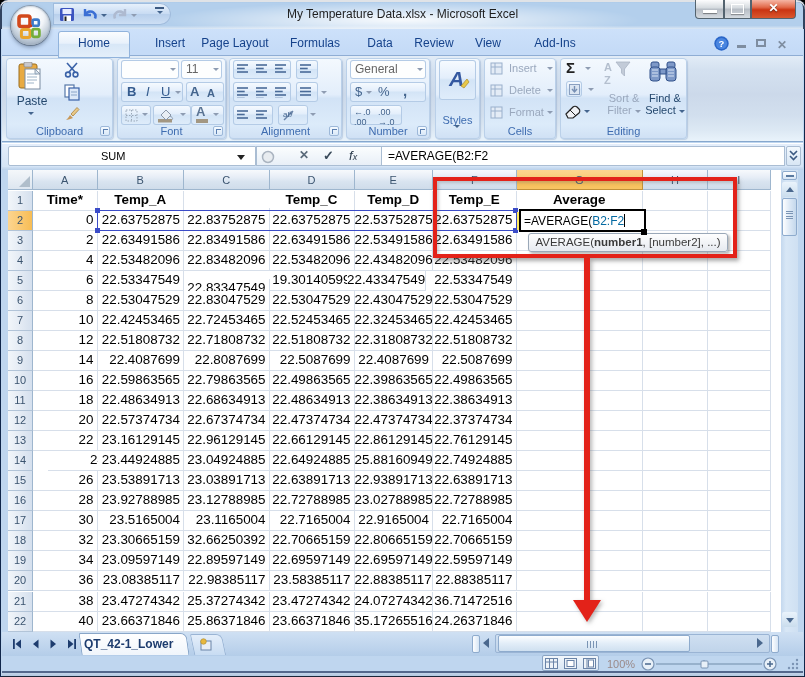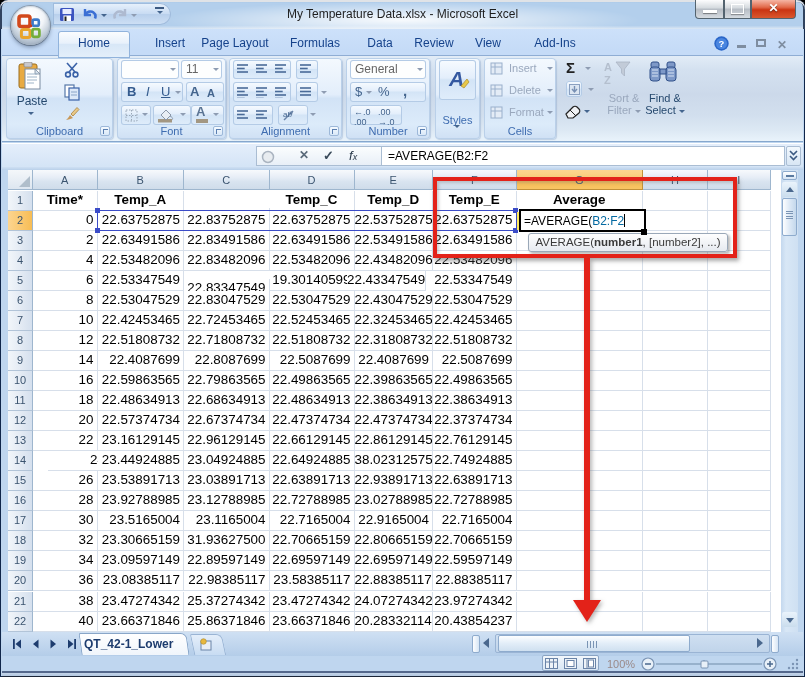--- a/index.html
+++ b/index.html
@@ -348,20 +348,23 @@
     </svg>
 <div class="rtext" style="left:509px;top:84px">Delete</div>
 <div style="position:absolute;left:547px;top:89px" class="dd"></div>
 <svg style="position:absolute;left:490px;top:106px" width="14" height="14">
       <rect x="1" y="1" width="11" height="11" fill="#e4ecf6" stroke="#9ab0cc" stroke-width="1"></rect>
       <line x1="1" y1="5" x2="12" y2="5" stroke="#9ab0cc"></line>
       <line x1="5" y1="1" x2="5" y2="12" stroke="#9ab0cc"></line>
     </svg>
 <div class="rtext" style="left:509px;top:106px">Format</div>
 <div style="position:absolute;left:547px;top:111px" class="dd"></div>
+<div class="grp" style="left:560px;width:127px">
+      <div class="grplabel">Editing</div>
+    </div>
 <div style="position:absolute;left:566px;top:59px;font-size:15px;font-weight:bold;color:#222">Σ</div>
 <div style="position:absolute;left:585px;top:67px" class="dd"></div>
 <div class="rbtn" style="left:566px;top:81px;width:16px;height:16px"></div>
 <svg style="position:absolute;left:569px;top:84px" width="11" height="11">
       <rect x="0.5" y="0.5" width="10" height="10" fill="#dce6f2" stroke="#8aa0c0"></rect>
       <path d="M5.5 2 L5.5 7 M3 5 L5.5 8 L8 5" stroke="#7890b4" stroke-width="1.4" fill="none"></path>
     </svg>
 <div style="position:absolute;left:588px;top:88px" class="dd"></div>
 <svg style="position:absolute;left:565px;top:104px" width="17" height="15" viewBox="0 0 17 15">
       <path d="M1 10 L8 3 C9 2 11 2 12 3 L14 5 C15 6 15 8 14 9 L8 14 L3 14 Z" fill="#f0f2f5" stroke="#222" stroke-width="1.2"></path>
@@ -386,20 +389,24 @@
         <line x1="4" y1="10" x2="10" y2="10"></line>
         <line x1="4" y1="13" x2="10" y2="13"></line>
         <line x1="4" y1="16" x2="10" y2="16"></line>
         <line x1="20" y1="10" x2="26" y2="10"></line>
         <line x1="20" y1="13" x2="26" y2="13"></line>
         <line x1="20" y1="16" x2="26" y2="16"></line>
       </g>
     </svg>
 <div class="rtext2" style="left:644px;top:92px;width:42px;text-align:center">Find &amp;<br>Select <span class="dd2"></span></div>
 <div id="fbar">
+<div id="namebox">
+        <div style="position:absolute;left:92px;top:3px;font-size:11px;color:#000">SUM</div>
+        <div style="position:absolute;right:10px;top:8px;width:0;height:0;border-left:4px solid transparent;border-right:4px solid transparent;border-top:5px solid #222"></div>
+      </div>
 <div id="fxbtns">
         <svg style="position:absolute;left:4px;top:3px" width="14" height="14">
           <circle cx="7" cy="7" r="5.5" fill="#e8ecf0" stroke="#aab4c0" stroke-width="1.5"></circle>
         </svg>
         <div style="position:absolute;left:42px;top:1px;font-size:12px;font-weight:bold;color:#5a6a7a">✕</div>
         <div style="position:absolute;left:66px;top:1px;font-size:13px;font-weight:bold;color:#3a4a5a">✓</div>
         <div style="position:absolute;left:92px;top:1px;font-size:13px;font-style:italic;color:#2a3a4a">f<span style="font-size:9px">x</span></div>
       </div>
 <div id="finput">=AVERAGE(B2:F2</div>
 <div id="fchev"><svg width="13" height="18">
@@ -554,21 +561,21 @@
 <div class="cell" style="left:261.5px;top:261.6px;width:85.0px;height:20.05px">22.66129145</div>
 <div class="cell" style="left:346.5px;top:261.6px;width:78.5px;height:20.05px">22.86129145</div>
 <div class="cell" style="left:425px;top:261.6px;width:83.5px;height:20.05px">22.76129145</div>
 <div class="cell" style="left:508.5px;top:261.6px;width:126.5px;height:20.05px"></div>
 <div class="cell" style="left:635px;top:261.6px;width:65px;height:20.05px"></div>
 <div class="cell" style="left:700px;top:261.6px;width:62.5px;height:20.05px"></div>
 <div class="cell" style="left:40px;top:281.65000000000003px;width:61px;height:20.05px">24</div>
 <div class="cell" style="left:89.5px;top:281.65000000000003px;width:86.5px;height:20.05px">23.44924885</div>
 <div class="cell" style="left:176px;top:281.65000000000003px;width:85.5px;height:20.05px">23.04924885</div>
 <div class="cell" style="left:261.5px;top:281.65000000000003px;width:85.0px;height:20.05px">22.64924885</div>
-<div class="cell" style="left:346.5px;top:281.65000000000003px;width:78.5px;height:20.05px">38.02312575</div>
+<div class="cell" style="left:346.5px;top:281.65000000000003px;width:78.5px;height:20.05px">25.88160949</div>
 <div class="cell" style="left:425px;top:281.65000000000003px;width:83.5px;height:20.05px">22.74924885</div>
 <div class="cell" style="left:508.5px;top:281.65000000000003px;width:126.5px;height:20.05px"></div>
 <div class="cell" style="left:635px;top:281.65000000000003px;width:65px;height:20.05px"></div>
 <div class="cell" style="left:700px;top:281.65000000000003px;width:62.5px;height:20.05px"></div>
 <div class="cell" style="left:25px;top:301.7px;width:64.5px;height:20.05px">26</div>
 <div class="cell" style="left:89.5px;top:301.7px;width:86.5px;height:20.05px">23.53891713</div>
 <div class="cell" style="left:176px;top:301.7px;width:85.5px;height:20.05px">23.03891713</div>
 <div class="cell" style="left:261.5px;top:301.7px;width:85.0px;height:20.05px">22.63891713</div>
 <div class="cell" style="left:346.5px;top:301.7px;width:78.5px;height:20.05px">22.93891713</div>
 <div class="cell" style="left:425px;top:301.7px;width:83.5px;height:20.05px">22.63891713</div>
@@ -588,21 +595,21 @@
 <div class="cell" style="left:89.5px;top:341.8px;width:86.5px;height:20.05px">23.5165004</div>
 <div class="cell" style="left:176px;top:341.8px;width:85.5px;height:20.05px">23.1165004</div>
 <div class="cell" style="left:261.5px;top:341.8px;width:85.0px;height:20.05px">22.7165004</div>
 <div class="cell" style="left:346.5px;top:341.8px;width:78.5px;height:20.05px">22.9165004</div>
 <div class="cell" style="left:425px;top:341.8px;width:83.5px;height:20.05px">22.7165004</div>
 <div class="cell" style="left:508.5px;top:341.8px;width:126.5px;height:20.05px"></div>
 <div class="cell" style="left:635px;top:341.8px;width:65px;height:20.05px"></div>
 <div class="cell" style="left:700px;top:341.8px;width:62.5px;height:20.05px"></div>
 <div class="cell" style="left:25px;top:361.85px;width:64.5px;height:20.05px">32</div>
 <div class="cell" style="left:89.5px;top:361.85px;width:86.5px;height:20.05px">23.30665159</div>
-<div class="cell" style="left:176px;top:361.85px;width:85.5px;height:20.05px">31.93627500</div>
+<div class="cell" style="left:176px;top:361.85px;width:85.5px;height:20.05px">32.66250392</div>
 <div class="cell" style="left:261.5px;top:361.85px;width:85.0px;height:20.05px">22.70665159</div>
 <div class="cell" style="left:346.5px;top:361.85px;width:78.5px;height:20.05px">22.80665159</div>
 <div class="cell" style="left:425px;top:361.85px;width:83.5px;height:20.05px">22.70665159</div>
 <div class="cell" style="left:508.5px;top:361.85px;width:126.5px;height:20.05px"></div>
 <div class="cell" style="left:635px;top:361.85px;width:65px;height:20.05px"></div>
 <div class="cell" style="left:700px;top:361.85px;width:62.5px;height:20.05px"></div>
 <div class="cell" style="left:25px;top:381.90000000000003px;width:64.5px;height:20.05px">34</div>
 <div class="cell" style="left:89.5px;top:381.90000000000003px;width:86.5px;height:20.05px">23.09597149</div>
 <div class="cell" style="left:176px;top:381.90000000000003px;width:85.5px;height:20.05px">22.89597149</div>
 <div class="cell" style="left:261.5px;top:381.90000000000003px;width:85.0px;height:20.05px">22.69597149</div>
@@ -618,30 +625,30 @@
 <div class="cell" style="left:346.5px;top:401.95px;width:78.5px;height:20.05px">22.88385117</div>
 <div class="cell" style="left:425px;top:401.95px;width:83.5px;height:20.05px">22.88385117</div>
 <div class="cell" style="left:508.5px;top:401.95px;width:126.5px;height:20.05px"></div>
 <div class="cell" style="left:635px;top:401.95px;width:65px;height:20.05px"></div>
 <div class="cell" style="left:700px;top:401.95px;width:62.5px;height:20.05px"></div>
 <div class="cell" style="left:25px;top:422.0px;width:64.5px;height:20.05px">38</div>
 <div class="cell" style="left:89.5px;top:422.0px;width:86.5px;height:20.05px">23.47274342</div>
 <div class="cell" style="left:176px;top:422.0px;width:85.5px;height:20.05px">25.37274342</div>
 <div class="cell" style="left:261.5px;top:422.0px;width:85.0px;height:20.05px">23.47274342</div>
 <div class="cell" style="left:346.5px;top:422.0px;width:78.5px;height:20.05px">24.07274342</div>
-<div class="cell" style="left:425px;top:422.0px;width:83.5px;height:20.05px">23.97274342</div>
+<div class="cell" style="left:425px;top:422.0px;width:83.5px;height:20.05px">36.71472516</div>
 <div class="cell" style="left:508.5px;top:422.0px;width:126.5px;height:20.05px"></div>
 <div class="cell" style="left:635px;top:422.0px;width:65px;height:20.05px"></div>
 <div class="cell" style="left:700px;top:422.0px;width:62.5px;height:20.05px"></div>
 <div class="cell" style="left:25px;top:442.05px;width:64.5px;height:20.05px">40</div>
 <div class="cell" style="left:89.5px;top:442.05px;width:86.5px;height:20.05px">23.66371846</div>
 <div class="cell" style="left:176px;top:442.05px;width:85.5px;height:20.05px">25.86371846</div>
 <div class="cell" style="left:261.5px;top:442.05px;width:85.0px;height:20.05px">23.66371846</div>
-<div class="cell" style="left:346.5px;top:442.05px;width:78.5px;height:20.05px">20.28332114</div>
-<div class="cell" style="left:425px;top:442.05px;width:83.5px;height:20.05px">20.43854237</div>
+<div class="cell" style="left:346.5px;top:442.05px;width:78.5px;height:20.05px">35.17265516</div>
+<div class="cell" style="left:425px;top:442.05px;width:83.5px;height:20.05px">24.26371846</div>
 <div class="cell" style="left:508.5px;top:442.05px;width:126.5px;height:20.05px"></div>
 <div class="cell" style="left:635px;top:442.05px;width:65px;height:20.05px"></div>
 <div class="cell" style="left:700px;top:442.05px;width:62.5px;height:20.05px"></div>
 <div style="position:absolute;left:0;top:462.1px;width:773.5px;height:3px;background:#fff"></div>
 <div style="position:absolute;left:89px;top:40.55px;width:420px;height:21.05px;border:1.5px solid #3b4cc8;pointer-events:none"></div>
 <div style="position:absolute;left:86.5px;top:38.55px;width:5px;height:5px;background:#3b4cc8"></div>
 <div style="position:absolute;left:86.5px;top:58.1px;width:5px;height:5px;background:#3b4cc8"></div>
 <div style="position:absolute;left:505px;top:38.55px;width:5px;height:5px;background:#3b4cc8"></div>
 <div style="position:absolute;left:505px;top:58.1px;width:5px;height:5px;background:#3b4cc8"></div>
 <div style="position:absolute;left:509px;top:42.05px;width:2.5px;height:18.05px;background:#ffe95e"></div>

